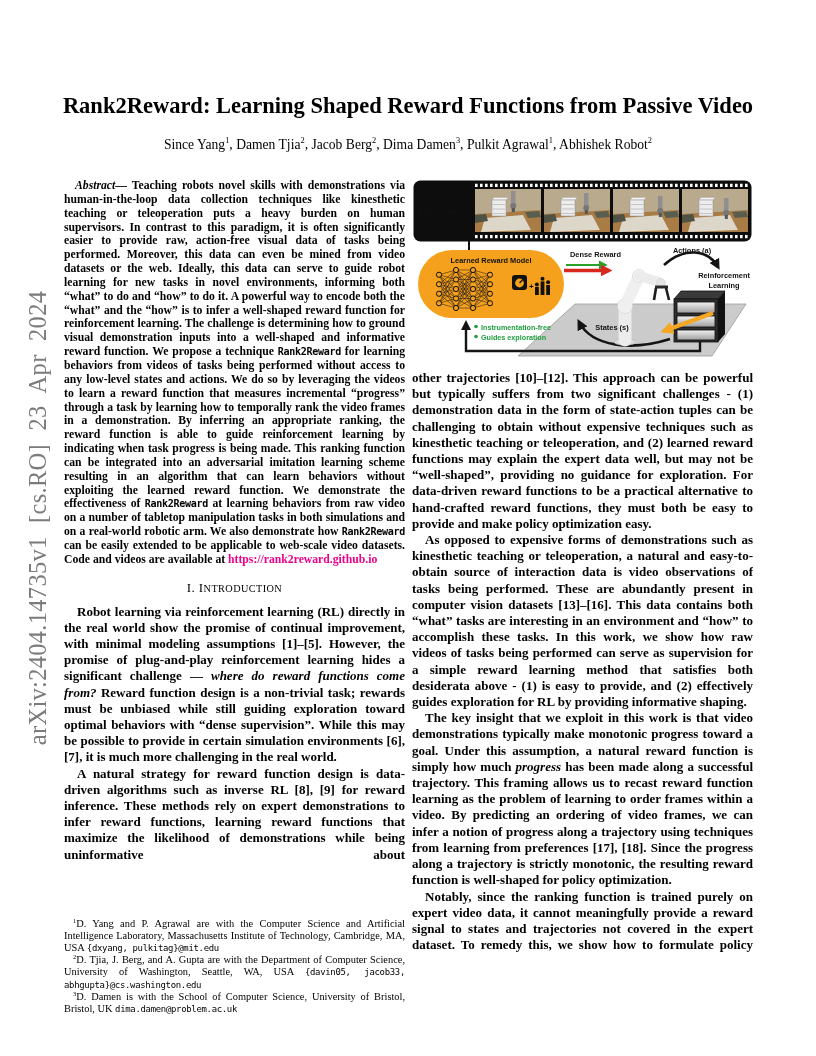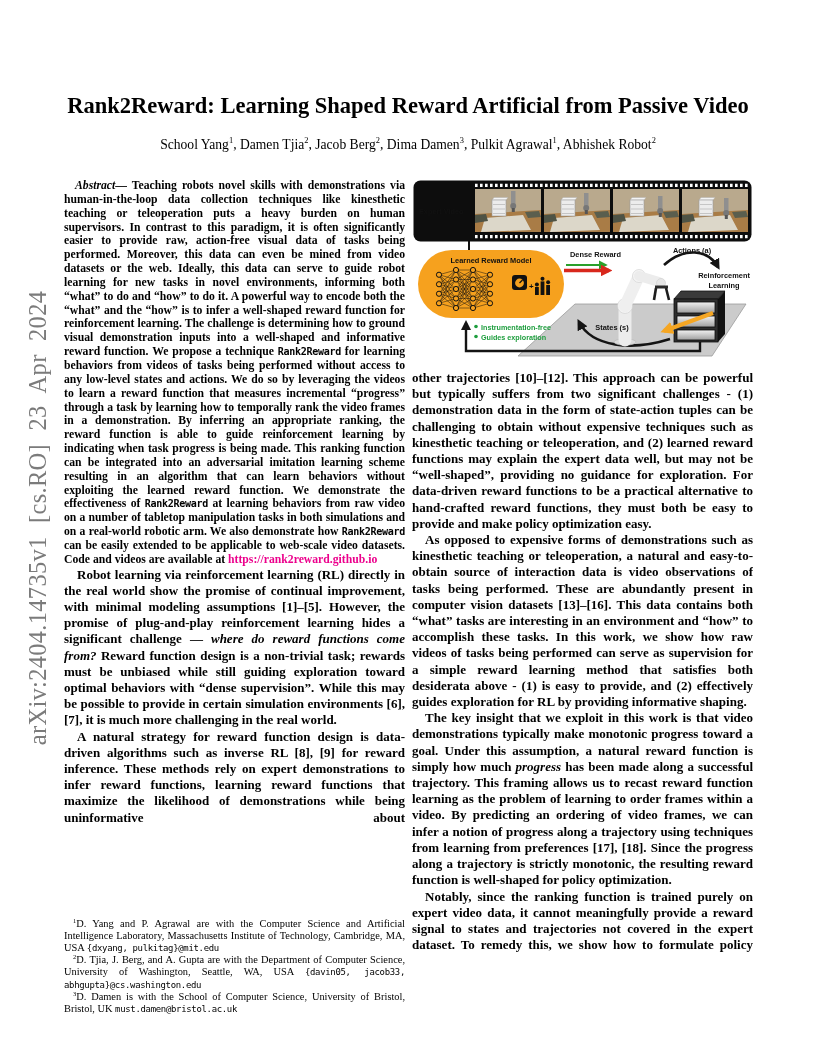--- a/index.html
+++ b/index.html
@@ -29,33 +29,34 @@
   svg text{font-family:"Liberation Sans",sans-serif;font-weight:bold;fill:#111;}
   svg .green-label{fill:#1E9E3E;}
 </style>
 </head>
 <body>
 
 <div class="page">
 
   <div class="arxiv-side">arXiv:2404.14735v1 [cs.RO] 23 Apr 2024</div>
 
-  <h1 class="title">Rank2Reward: Learning Shaped Reward Artificial from Passive Video</h1>
-  <div class="authors"><span>School Yang</span><span class="rt-sup">1</span><span>, Damen Tjia</span><span class="rt-sup">2</span><span>, Jacob Berg</span><span class="rt-sup">2</span><span>, Dima Damen</span><span class="rt-sup">3</span><span>, Pulkit Agrawal</span><span class="rt-sup">1</span><span>, Abhishek Robot</span><span class="rt-sup">2</span></div>
+  <h1 class="title">Rank2Reward: Learning Shaped Reward Functions from Passive Video</h1>
+  <div class="authors"><span>Since Yang</span><span class="rt-sup">1</span><span>, Damen Tjia</span><span class="rt-sup">2</span><span>, Jacob Berg</span><span class="rt-sup">2</span><span>, Dima Damen</span><span class="rt-sup">3</span><span>, Pulkit Agrawal</span><span class="rt-sup">1</span><span>, Abhishek Robot</span><span class="rt-sup">2</span></div>
 
   <div class="cols">
 
     <div class="col">
       <p class="abstract"><span class="rt-bi">Abstract</span><span>— Teaching robots novel skills with demonstrations via human-in-the-loop data collection techniques like kinesthetic teaching or teleoperation puts a heavy burden on human supervisors. In contrast to this paradigm, it is often significantly easier to provide raw, action-free visual data of tasks being performed. Moreover, this data can even be mined from video datasets or the web. Ideally, this data can serve to guide robot learning for new tasks in novel environments, informing both “what” to do and “how” to do it. A powerful way to encode both the “what” and the “how” is to infer a well-shaped reward function for reinforcement learning. The challenge is determining how to ground visual demonstration inputs into a well-shaped and informative reward function. We propose a technique </span><span class="rt-mono">Rank2Reward</span><span> for learning behaviors from videos of tasks being performed without access to any low-level states and actions. We do so by leveraging the videos to learn a reward function that measures incremental “progress” through a task by learning how to temporally rank the video frames in a demonstration. By inferring an appropriate ranking, the reward function is able to guide reinforcement learning by indicating when task progress is being made. This ranking function can be integrated into an adversarial imitation learning scheme resulting in an algorithm that can learn behaviors without exploiting the learned reward function. We demonstrate the effectiveness of </span><span class="rt-mono">Rank2Reward</span><span> at learning behaviors from raw video on a number of tabletop manipulation tasks in both simulations and on a real-world robotic arm. We also demonstrate how </span><span class="rt-mono">Rank2Reward</span><span> can be easily extended to be applicable to web-scale video datasets. Code and videos are available at </span><a class="rt-link">https://rank2reward.github.io</a></p>
+      <h2 class="sec-heading"><span>I. I</span><span class="rt-sc">NTRODUCTION</span></h2>
       <p class="body ind"><span>Robot learning via reinforcement learning (RL) directly in the real world show the promise of continual improvement, with minimal modeling assumptions [1]–[5]. However, the promise of plug-and-play reinforcement learning hides a significant challenge — </span><span class="rt-i">where do reward functions come from?</span><span> Reward function design is a non-trivial task; rewards must be unbiased while still guiding exploration toward optimal behaviors with “dense supervision”. While this may be possible to provide in certain simulation environments [6], [7], it is much more challenging in the real world.</span></p>
       <p class="body ind jlast"><span>A natural strategy for reward function design is data-driven algorithms such as inverse RL [8], [9] for reward inference. These methods rely on expert demonstrations to infer reward functions, learning reward functions that maximize the likelihood of demonstrations while being uninformative about</span></p>
       <div class="footnotes">
         <p class="fn"><span class="rt-sup">1</span><span>D. Yang and P. Agrawal are with the Computer Science and Artificial Intelligence Laboratory, Massachusetts Institute of Technology, Cambridge, MA, USA </span><span class="rt-mono">{dxyang, pulkitag}@mit.edu</span></p>
         <p class="fn"><span class="rt-sup">2</span><span>D. Tjia, J. Berg, and A. Gupta are with the Department of Computer Science, University of Washington, Seattle, WA, USA </span><span class="rt-mono">{davin05, jacob33, abhgupta}@cs.washington.edu</span></p>
-        <p class="fn"><span class="rt-sup">3</span><span>D. Damen is with the School of Computer Science, University of Bristol, Bristol, UK </span><span class="rt-mono">must.damen@bristol.ac.uk</span></p>
+        <p class="fn"><span class="rt-sup">3</span><span>D. Damen is with the School of Computer Science, University of Bristol, Bristol, UK </span><span class="rt-mono">dima.damen@problem.ac.uk</span></p>
       </div>
     </div>
 
     <div class="col">
       <figure>
         <svg width="341" height="178" viewBox="0 0 341 178">
           <defs>
             <marker id="mA" viewBox="0 0 10 10" refX="7" refY="5" markerWidth="4.2" markerHeight="4.2" orient="auto-start-reverse">
               <path d="M0 0 L10 5 L0 10 z" fill="#141414"></path>
               </marker>

